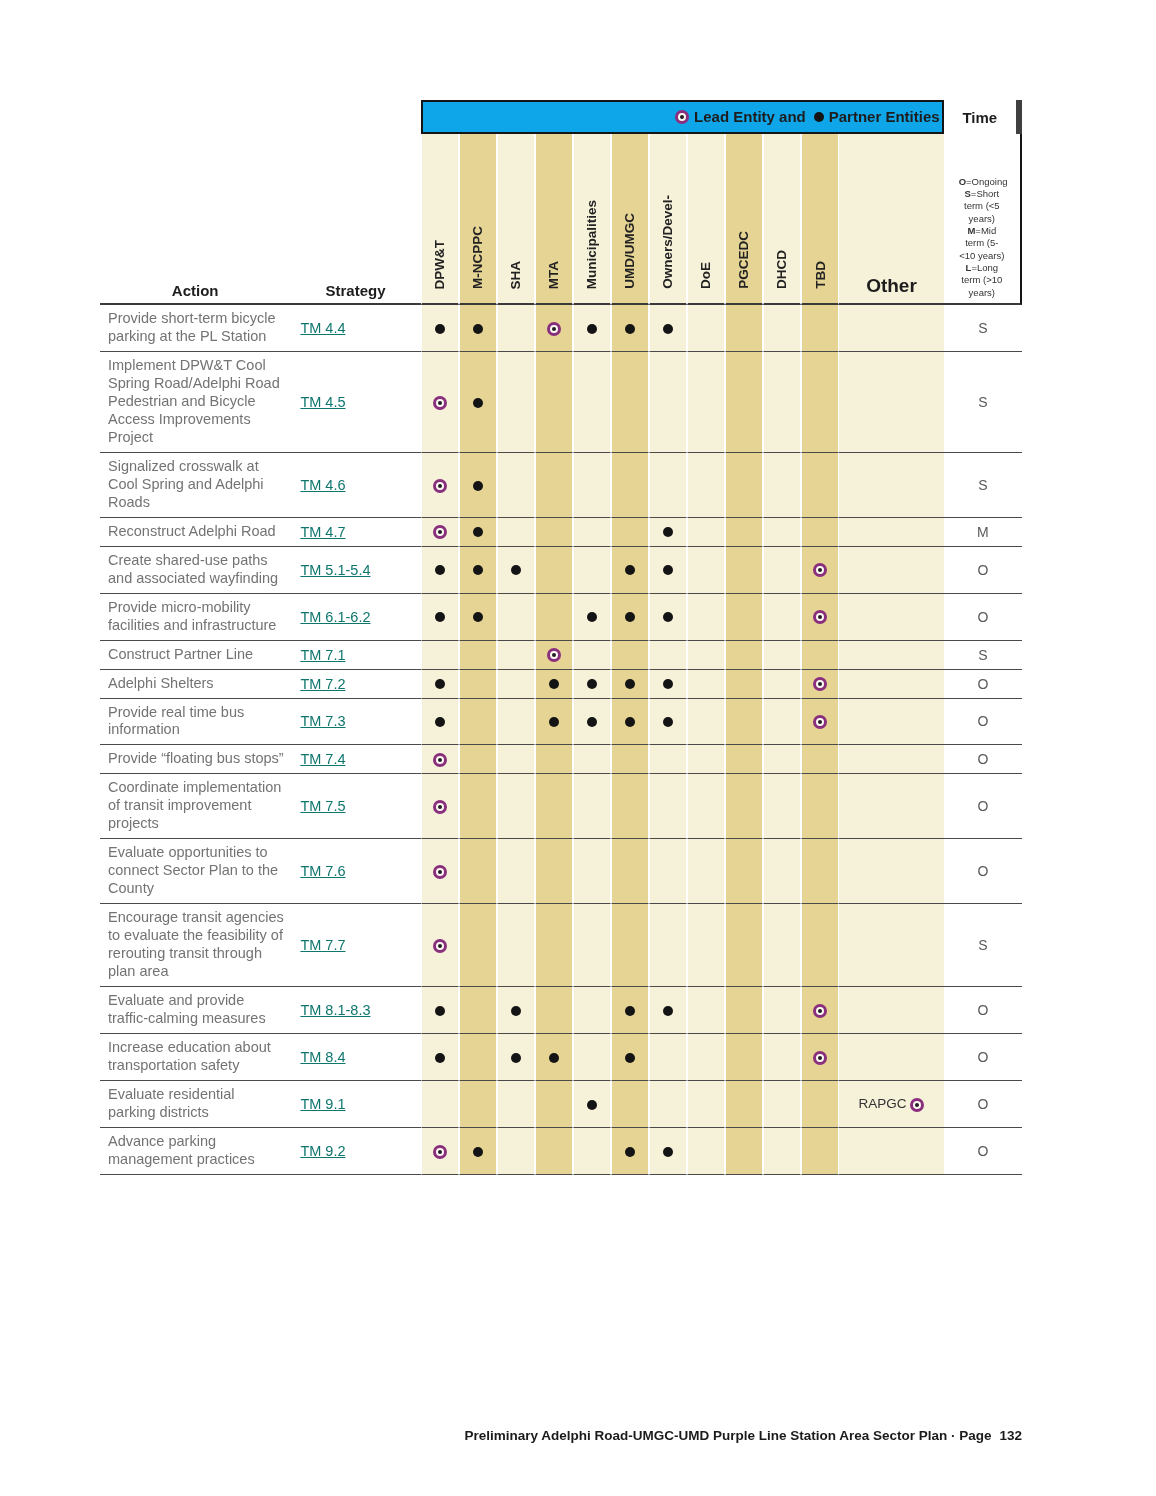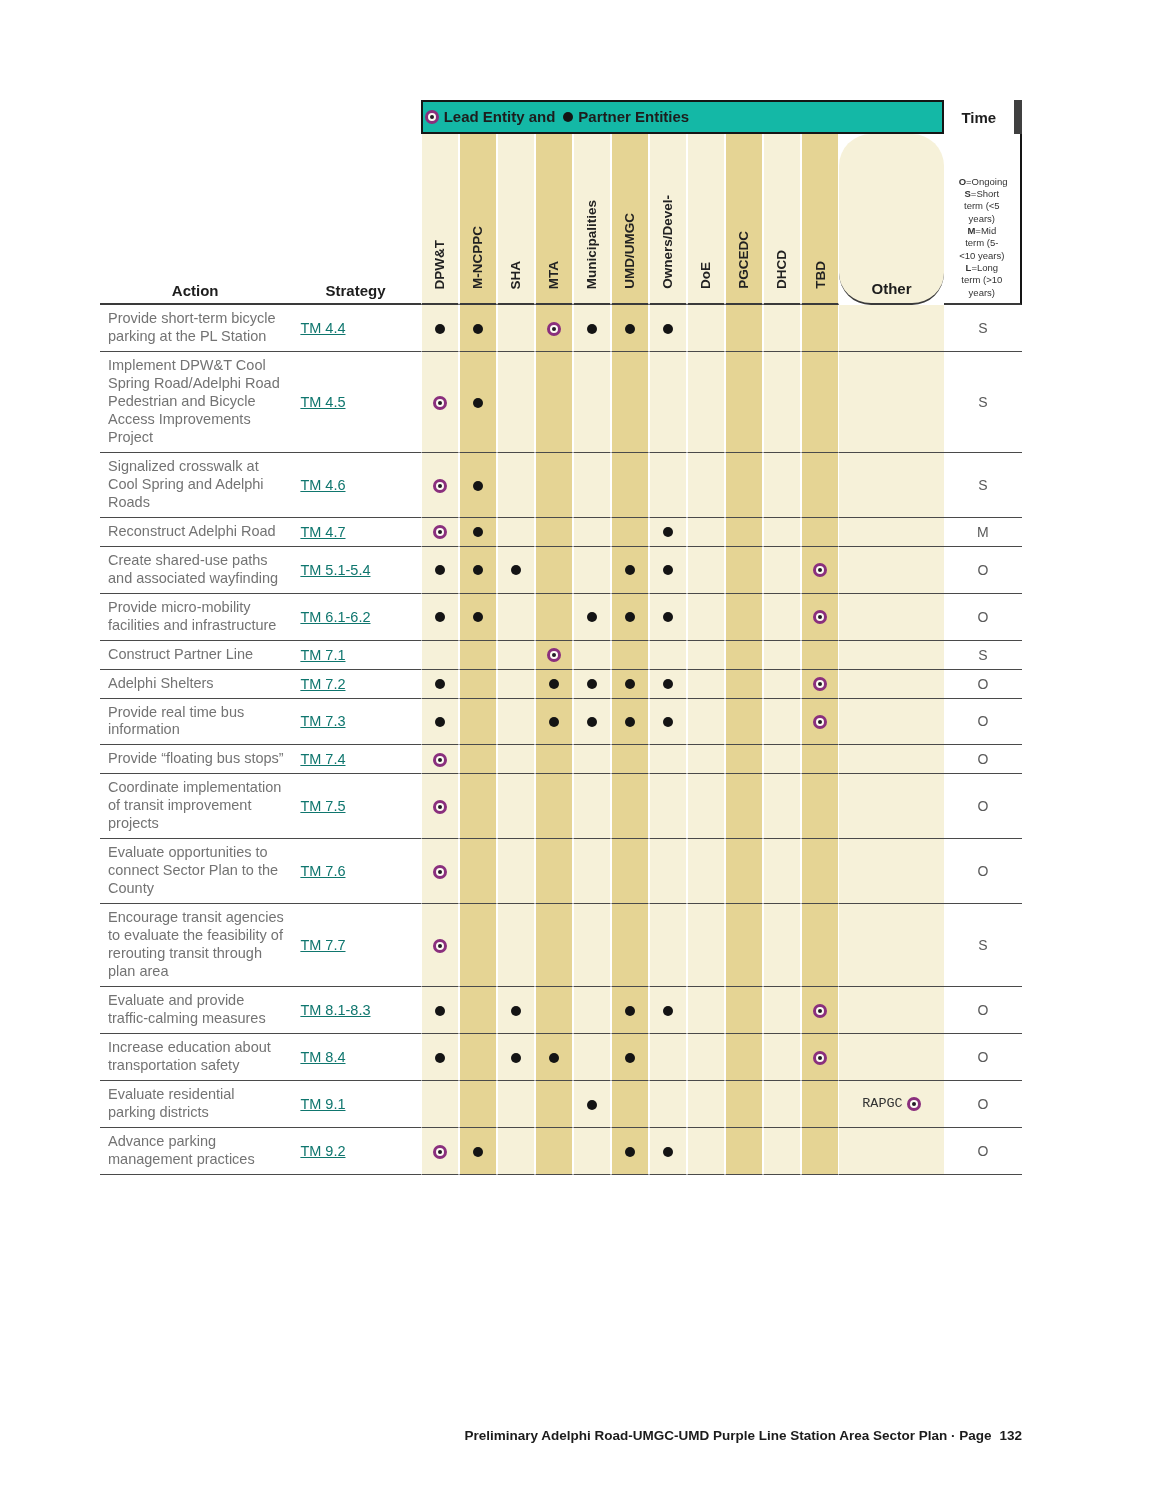--- a/index.html
+++ b/index.html
@@ -9,44 +9,44 @@
 
   col.c-action{width:190px;}
   col.c-strategy{width:130px;}
   col.c-entity{width:38px;}
   col.c-other{width:104px;}
   col.c-time{width:78px;}
 
   
   th{font-weight:bold;color:#1d1d1d;}
   th.blank{background:#fff;}
-  th.banner{border:2px solid #151515;background:#14b8a6;font-size:15px;padding:6px 2px;text-align:left;white-space:nowrap;}
-  th.time-head-top{font-size:15px;text-align:center;vertical-align:middle;border-right:8px solid #404040;background:#fff;}
+  th.banner{border:2px solid #151515;background:#0ea5e9;font-size:15px;padding:6px 2px;text-align:right;white-space:nowrap;}
+  th.time-head-top{font-size:15px;text-align:center;vertical-align:middle;border-right:6px solid #404040;background:#fff;}
   tr.col-head-row th{height:158px;vertical-align:bottom;border-bottom:2px solid #3a3a3a;}
   th.action-head,th.strategy-head{font-size:15px;text-align:center;padding-bottom:4px;background:#fff;}
   th.entity-head{text-align:center;padding-bottom:10px;}
-  th.other-head{font-size:15px;text-align:center;padding-bottom:6px;border-radius:32px;}
+  th.other-head{font-size:19px;text-align:center;padding-bottom:6px;}
   th.legend-head{background:#fff;vertical-align:middle;border-right:2px solid #151515;padding:4px 15px;}
   .vlabel{display:inline-block;writing-mode:vertical-rl;transform:rotate(180deg);font-size:13.5px;font-weight:bold;color:#222;white-space:nowrap;line-height:1;}
   .legend-line{font-size:9.5px;font-weight:normal;color:#333;text-align:center;line-height:1.3;}
   .legend-line b{font-weight:bold;}
 
   
   .shade-light{background:#f6f1d9;}
   .shade-dark{background:#e5d494;}
   .shade-other{background:#f6f1d9;}
 
   
   tbody td{border-bottom:1px solid #4a4a4a;vertical-align:middle;}
   td.action-cell{background:#fff;font-size:14.5px;color:#737373;line-height:1.24;padding:5px 6px 5px 8px;}
   td.strategy-cell{background:#fff;padding-left:10px;}
   a.strategy-link{color:#0f766e;font-size:14.5px;text-decoration:underline;}
   td.entity-cell{text-align:center;border-left:1px solid #fff;border-right:1px solid #fff;}
   th.entity-head{border-left:1px solid #fff;border-right:1px solid #fff;}
-  td.other-cell{background:#f6f1d9;text-align:center;font-size:13.5px;color:#333;white-space:nowrap;font-family:Liberation Mono, monospace;}
+  td.other-cell{background:#f6f1d9;text-align:center;font-size:13.5px;color:#333;white-space:nowrap;}
   td.time-cell{background:#fff;text-align:center;font-size:14px;color:#5a5a5a;}
 
   
   .mark{display:inline-block;vertical-align:middle;}
   .mark.partner{width:10px;height:10px;border-radius:50%;background:#141414;}
   .mark.lead{width:14px;height:14px;box-sizing:border-box;border-radius:50%;border:3px solid #8a2f7d;background:#fdfcf4;position:relative;}
   .mark.lead::after{content:"";position:absolute;left:50%;top:50%;width:4px;height:4px;margin:-2px 0 0 -2px;border-radius:50%;background:#241c26;}
   th.banner .mark{margin:0 5px 2px 8px;}
   th.banner .mark:first-child{margin-left:0;}
   td.other-cell .mark{margin-left:4px;}

